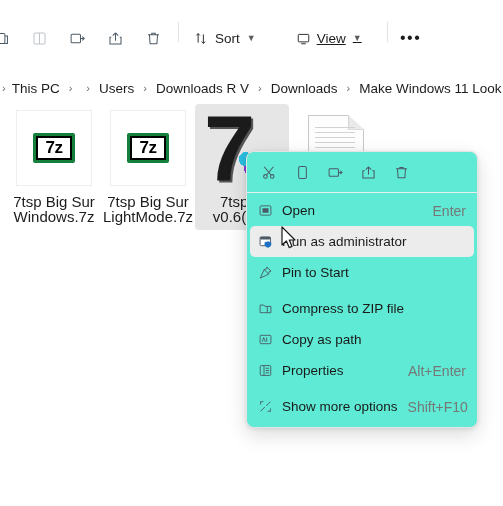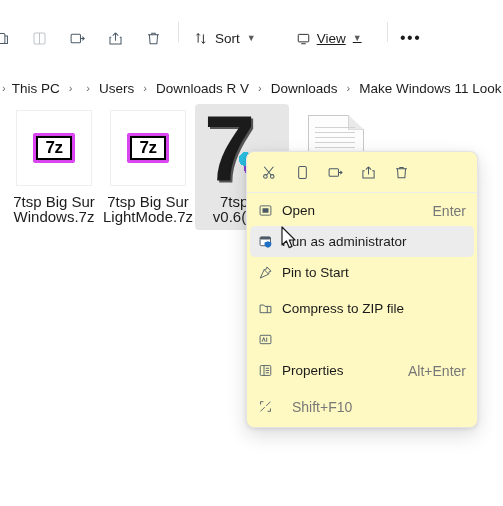--- a/index.html
+++ b/index.html
@@ -72,21 +72,21 @@
     width: 76px; height: 76px;
     display: flex; align-items: center; justify-content: center;
   }
   .thumb-box {
     width: 76px; height: 76px; background: #fff;
     border: 1px solid #eeeeee;
     display: flex; align-items: center; justify-content: center;
   }
   .sevenz {
     width: 42px; height: 30px; background: #000;
-    border: 3px solid #d946ef; border-radius: 2px;
+    border: 3px solid #15803d; border-radius: 2px;
     display: flex; align-items: center; justify-content: center;
   }
   .sevenz-inner {
     width: 100%; height: 100%; background: #fff;
     border: 2px solid #000;
     display: flex; align-items: center; justify-content: center;
     font-family: "Liberation Sans", sans-serif;
     font-weight: bold; font-size: 17px; color: #000;
     letter-spacing: -0.5px;
   }
@@ -124,21 +124,21 @@
   .doc-lines {
     position: absolute; left: 7px; right: 9px; top: 12px;
     display: flex; flex-direction: column; gap: 4px;
   }
   .doc-lines i { display: block; height: 1px; background: #d2d2d2; }
 
   
   .ctxmenu {
     position: absolute; left: 246px; top: 151px;
     width: 232px;
-    background: #fef9c3;
+    background: #5eead4;
     border: 1px solid #e4e4e4;
     border-radius: 8px;
     box-shadow: 0 7px 20px rgba(0,0,0,.14), 0 1px 4px rgba(0,0,0,.10);
     padding: 4px 0 5px 0;
     overflow: hidden;
   }
   .ctx-iconrow {
     display: flex; align-items: center;
     height: 32px; padding: 0 6px;
   }
@@ -400,20 +400,21 @@
     <span class="ctx-accel"></span>
   </div>
 
   <div class="ctx-item">
     <span class="ctx-ico">
       <svg width="15" height="15" viewBox="0 0 20 20" fill="none" stroke="currentColor" stroke-width="1.2">
         <rect x="2.8" y="4.4" width="14.4" height="11.2" rx="1.2"></rect>
         <path d="M5.6 13 7.6 7.4 9.6 13M11.6 7.4V13"></path>
       </svg>
     </span>
+    <span class="ctx-label">Copy as path</span>
     <span class="ctx-accel"></span>
   </div>
 
   <div class="ctx-item">
     <span class="ctx-ico">
       <svg width="15" height="15" viewBox="0 0 20 20" fill="none" stroke="currentColor" stroke-width="1.2">
         <rect x="3" y="3.4" width="14" height="13.2" rx="1.3"></rect>
         <path d="M8 3.4v13.2"></path>
         <path d="M10.2 7h4.6M10.2 10h4.6M10.2 13h4.6"></path>
       </svg>
@@ -424,20 +425,21 @@
 
   <div class="ctx-gap"></div>
 
   <div class="ctx-item">
     <span class="ctx-ico">
       <svg width="15" height="15" viewBox="0 0 20 20" fill="none" stroke="currentColor" stroke-width="1.2">
         <path d="M3.4 7.4V3.6h3.8M16.6 12.6v3.8h-3.8"></path>
         <path d="M16.6 3.6 11 9.2M3.4 16.4 9 10.8"></path>
       </svg>
     </span>
+    <span class="ctx-label">Show more options</span>
     <span class="ctx-accel">Shift+F10</span>
   </div>
 
 </div>
 
 <div class="cursor">
   <svg width="18" height="26" viewBox="0 0 18 26">
     <path d="M1 1 L1 19 L5.4 15 L8.2 21.6 L11 20.4 L8.3 14 L14 14 Z" fill="#ffffff" stroke="#1a1a1a" stroke-width="1.2" stroke-linejoin="round"></path>
   </svg>
 </div>

